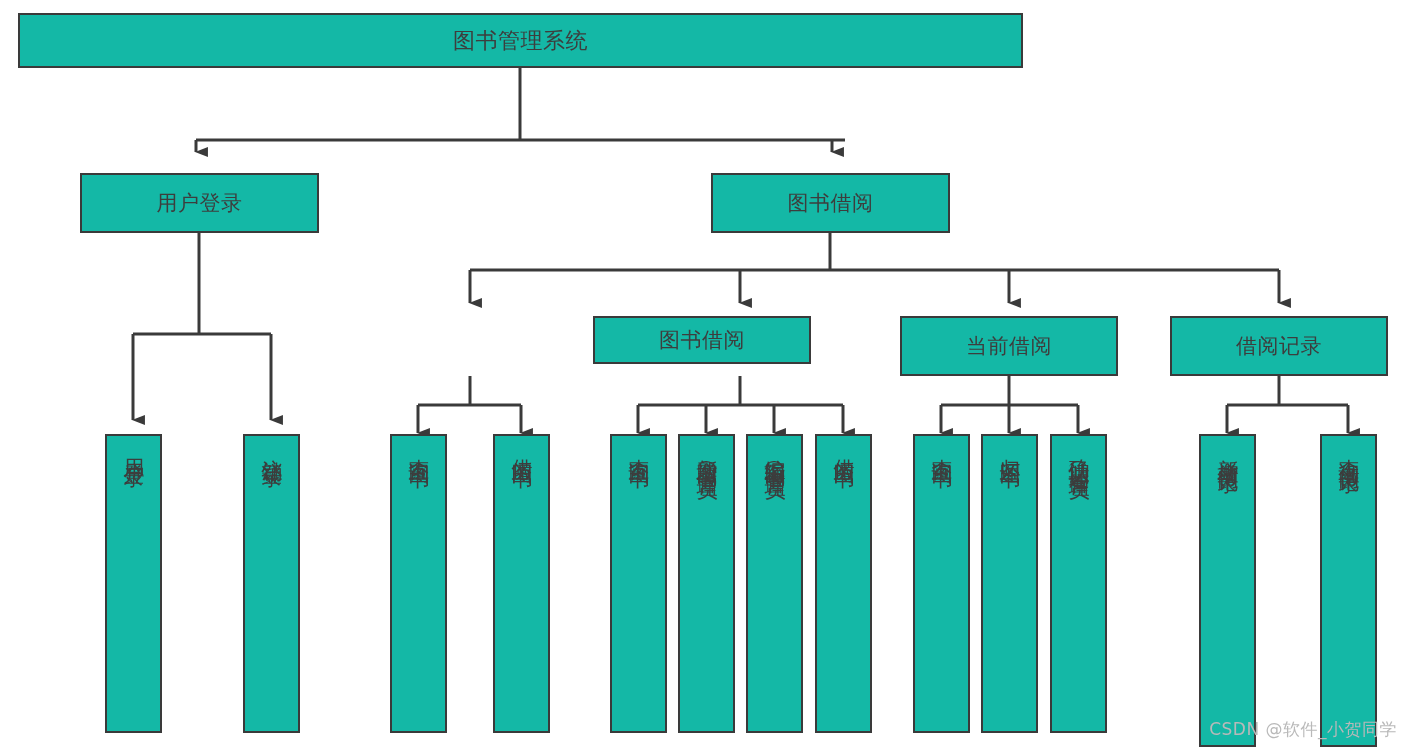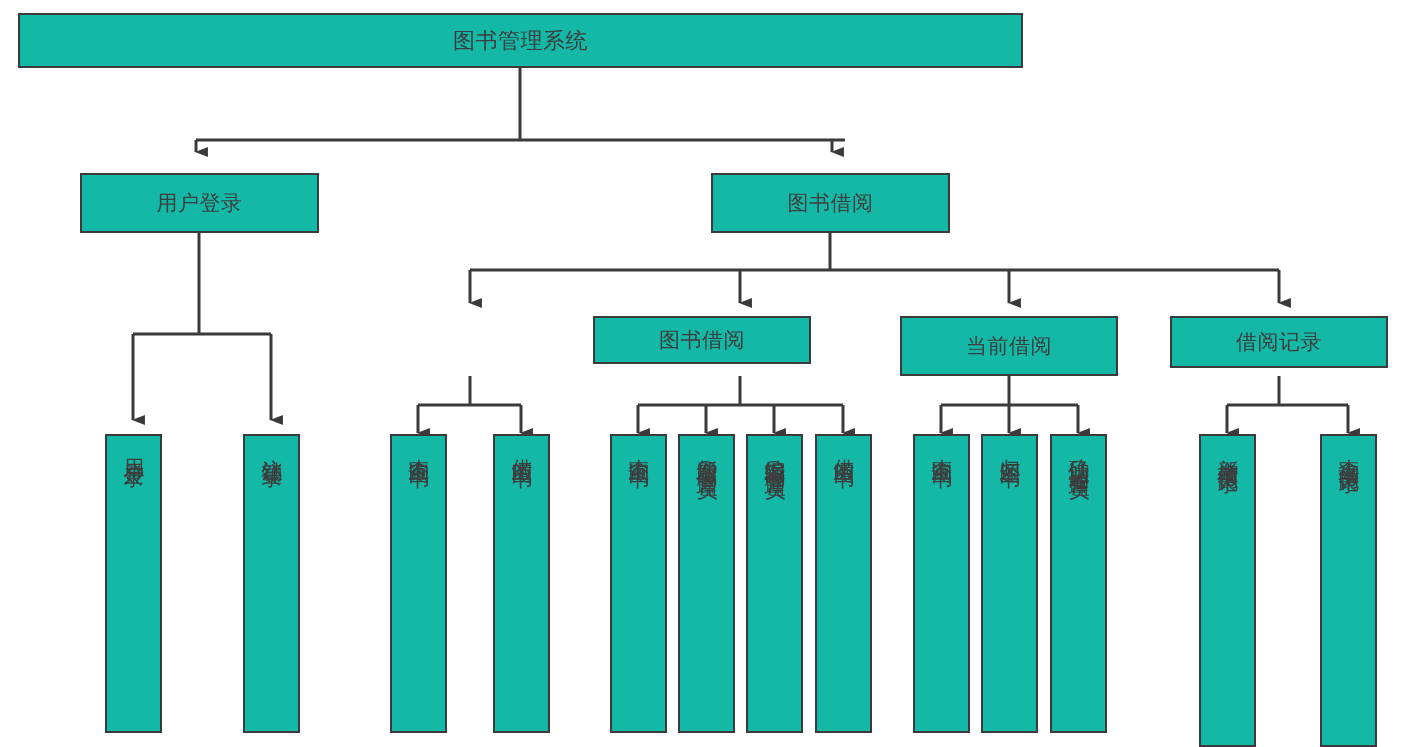--- a/index.html
+++ b/index.html
@@ -134,21 +134,21 @@
   <div class="node horiz" style="left:711px; top:173px; width:239px; height:60px;">
     <span>图书借阅</span>
   </div>
 
   <div class="node horiz" style="left:593px; top:316px; width:218px; height:48px;">
     <span>图书借阅</span>
   </div>
   <div class="node horiz" style="left:900px; top:316px; width:218px; height:60px;">
     <span>当前借阅</span>
   </div>
-  <div class="node horiz" style="left:1170px; top:316px; width:218px; height:52px;">
+  <div class="node horiz" style="left:1170px; top:316px; width:218px; height:60px;">
     <span>借阅记录</span>
   </div>
 
   <div class="node vert" style="left:105px; top:434px; width:57px; height:299px;">
     <span class="vtext">用户登录</span>
   </div>
   <div class="node vert" style="left:243px; top:434px; width:57px; height:299px;">
     <span class="vtext">注销登录</span>
   </div>
 
@@ -182,14 +182,15 @@
     <span class="vtext">确认归还（管理员）</span>
   </div>
 
   <div class="node vert" style="left:1199px; top:434px; width:57px; height:313px;">
     <span class="vtext">新增借阅记录</span>
   </div>
   <div class="node vert" style="left:1320px; top:434px; width:57px; height:313px;">
     <span class="vtext">查询借阅记录</span>
   </div>
 
+  <div class="watermark">CSDN @软件_小贺同学</div>
 
 </div>
 
 </body></html>

